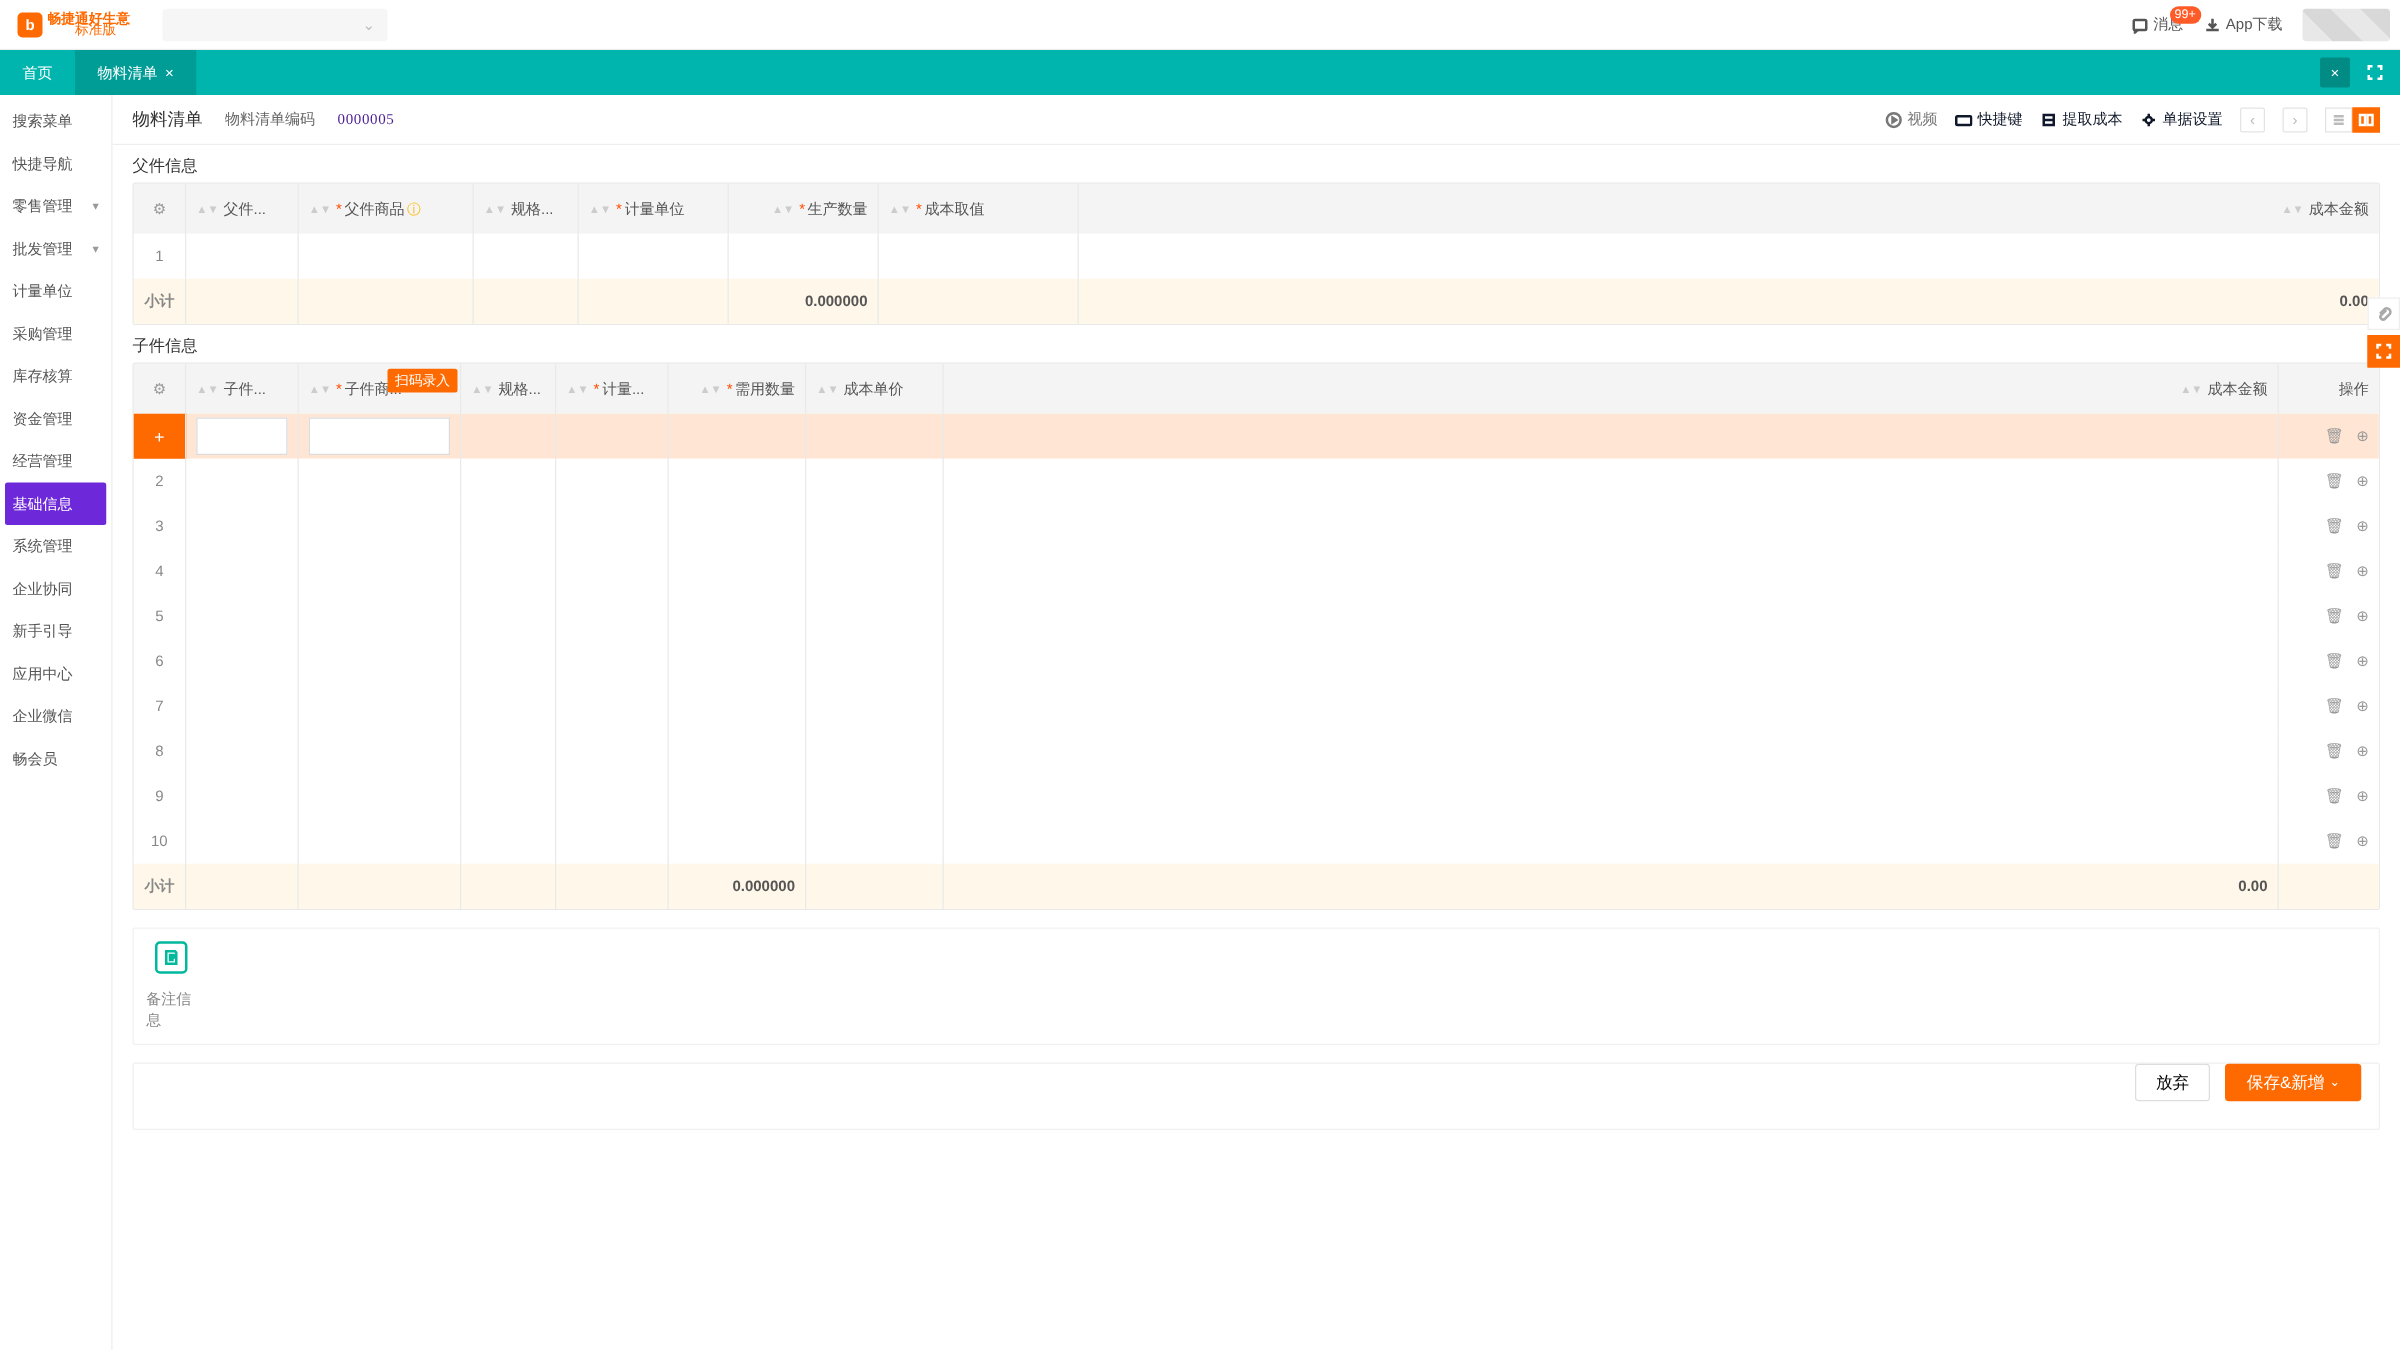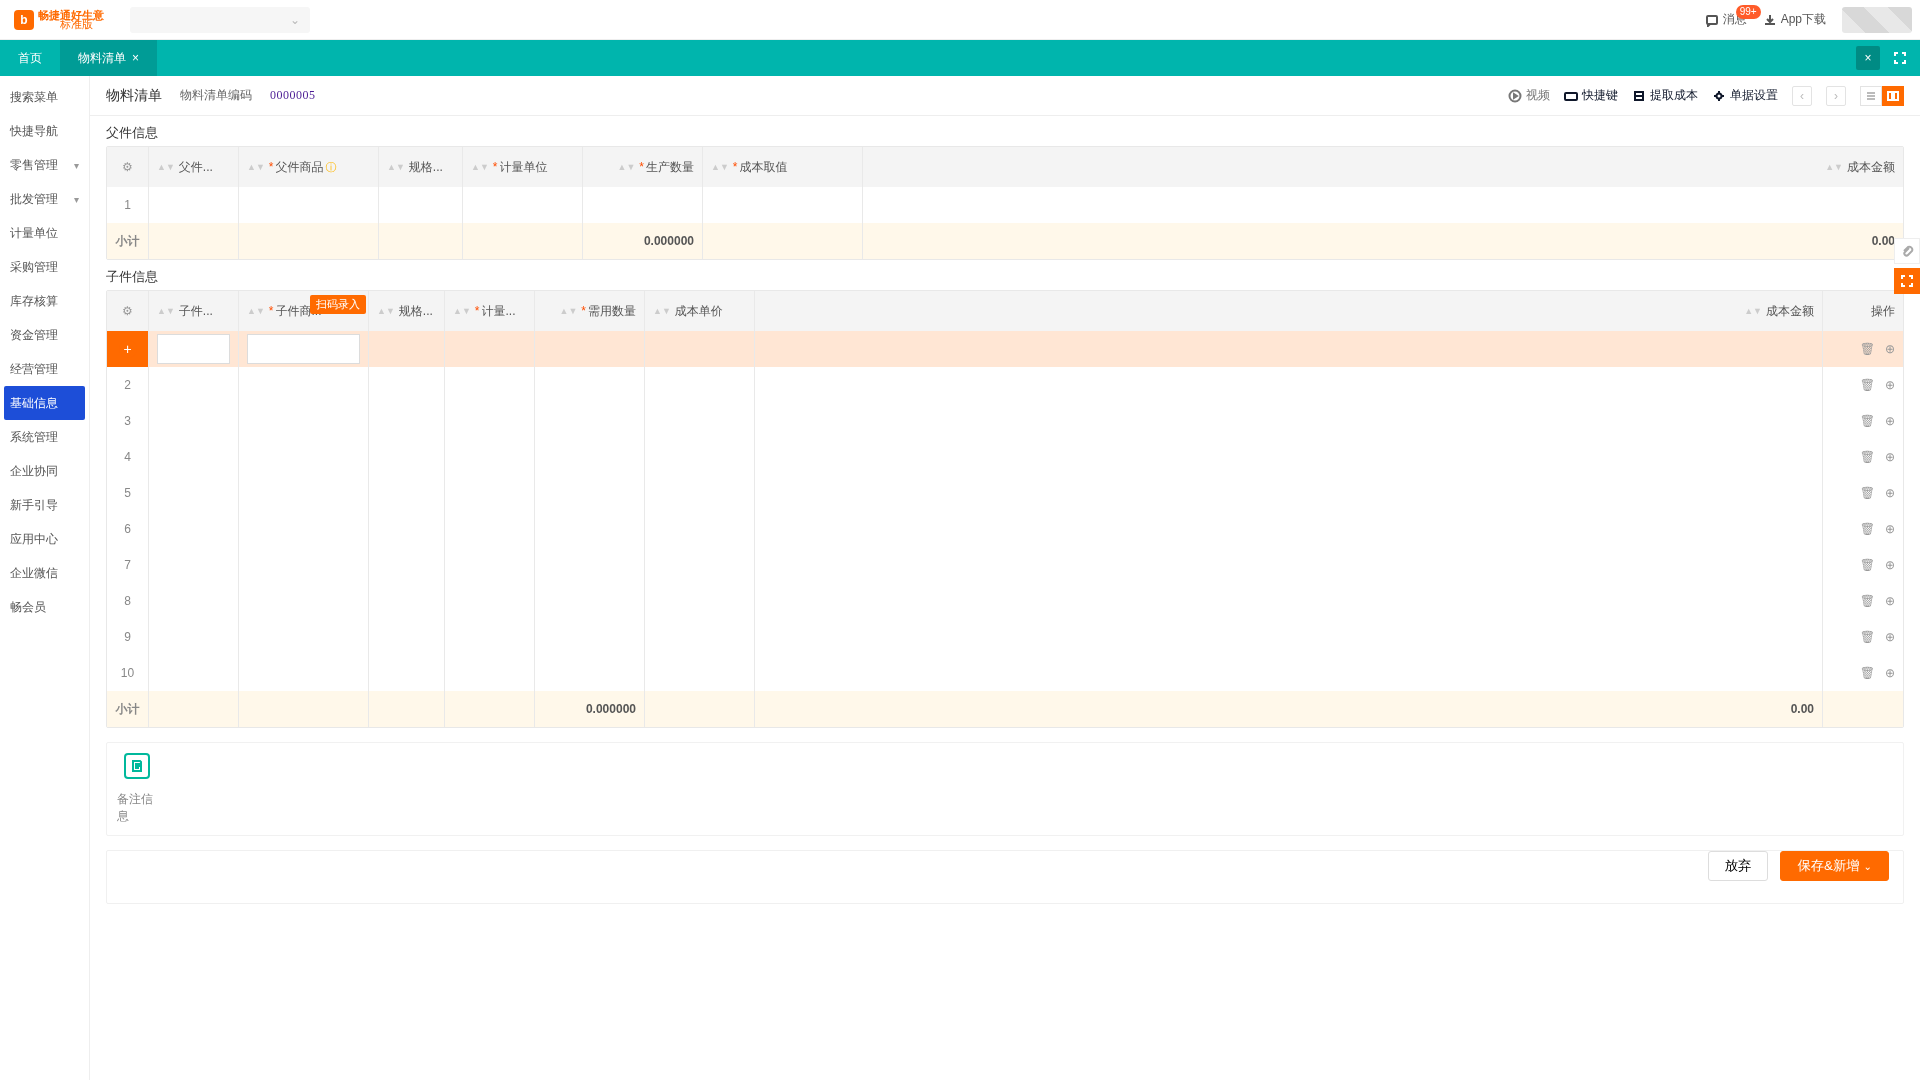--- a/index.html
+++ b/index.html
@@ -28,21 +28,21 @@
 .tabbar-end { margin-left: auto; display:flex; align-items:center; gap:8px; padding-right:8px; }
 .tabbar-btn { width: 24px; height: 24px; display:flex; align-items:center; justify-content:center; color:#fff; cursor:pointer; }
 .tabbar-btn.dark { background:#008b84; border-radius:2px; }
 
 
 .body { flex: 1; display: flex; min-height: 0; }
 
 
 .sidebar { width: 90px; background: #fff; border-right: 1px solid #eee; display: flex; flex-direction: column; padding-top: 4px; }
 .side-item { height: 34px; display: flex; align-items: center; justify-content: space-between; padding: 0 10px; cursor: pointer; color: #555; }
-.side-item.active { background: #1d4ed8; color: #fff; border-radius: 2px; margin: 0 4px; padding: 0 6px; }
+.side-item.active { background: #6d28d9; color: #fff; border-radius: 2px; margin: 0 4px; padding: 0 6px; }
 .side-item .caret { font-size: 10px; color:#999; }
 
 
 .main { flex: 1; display: flex; flex-direction: column; min-width: 0; position: relative; }
 
 
 .page-hdr { height: 40px; display: flex; align-items: center; padding: 0 16px; gap: 18px; border-bottom: 1px solid #eee; }
 .ph-title { font-size: 14px; color: #333; }
 .ph-code-label { color: #666; }
 .ph-code-val { color: #4c1d95; letter-spacing: .5px; font-family: Liberation Serif, serif; }

